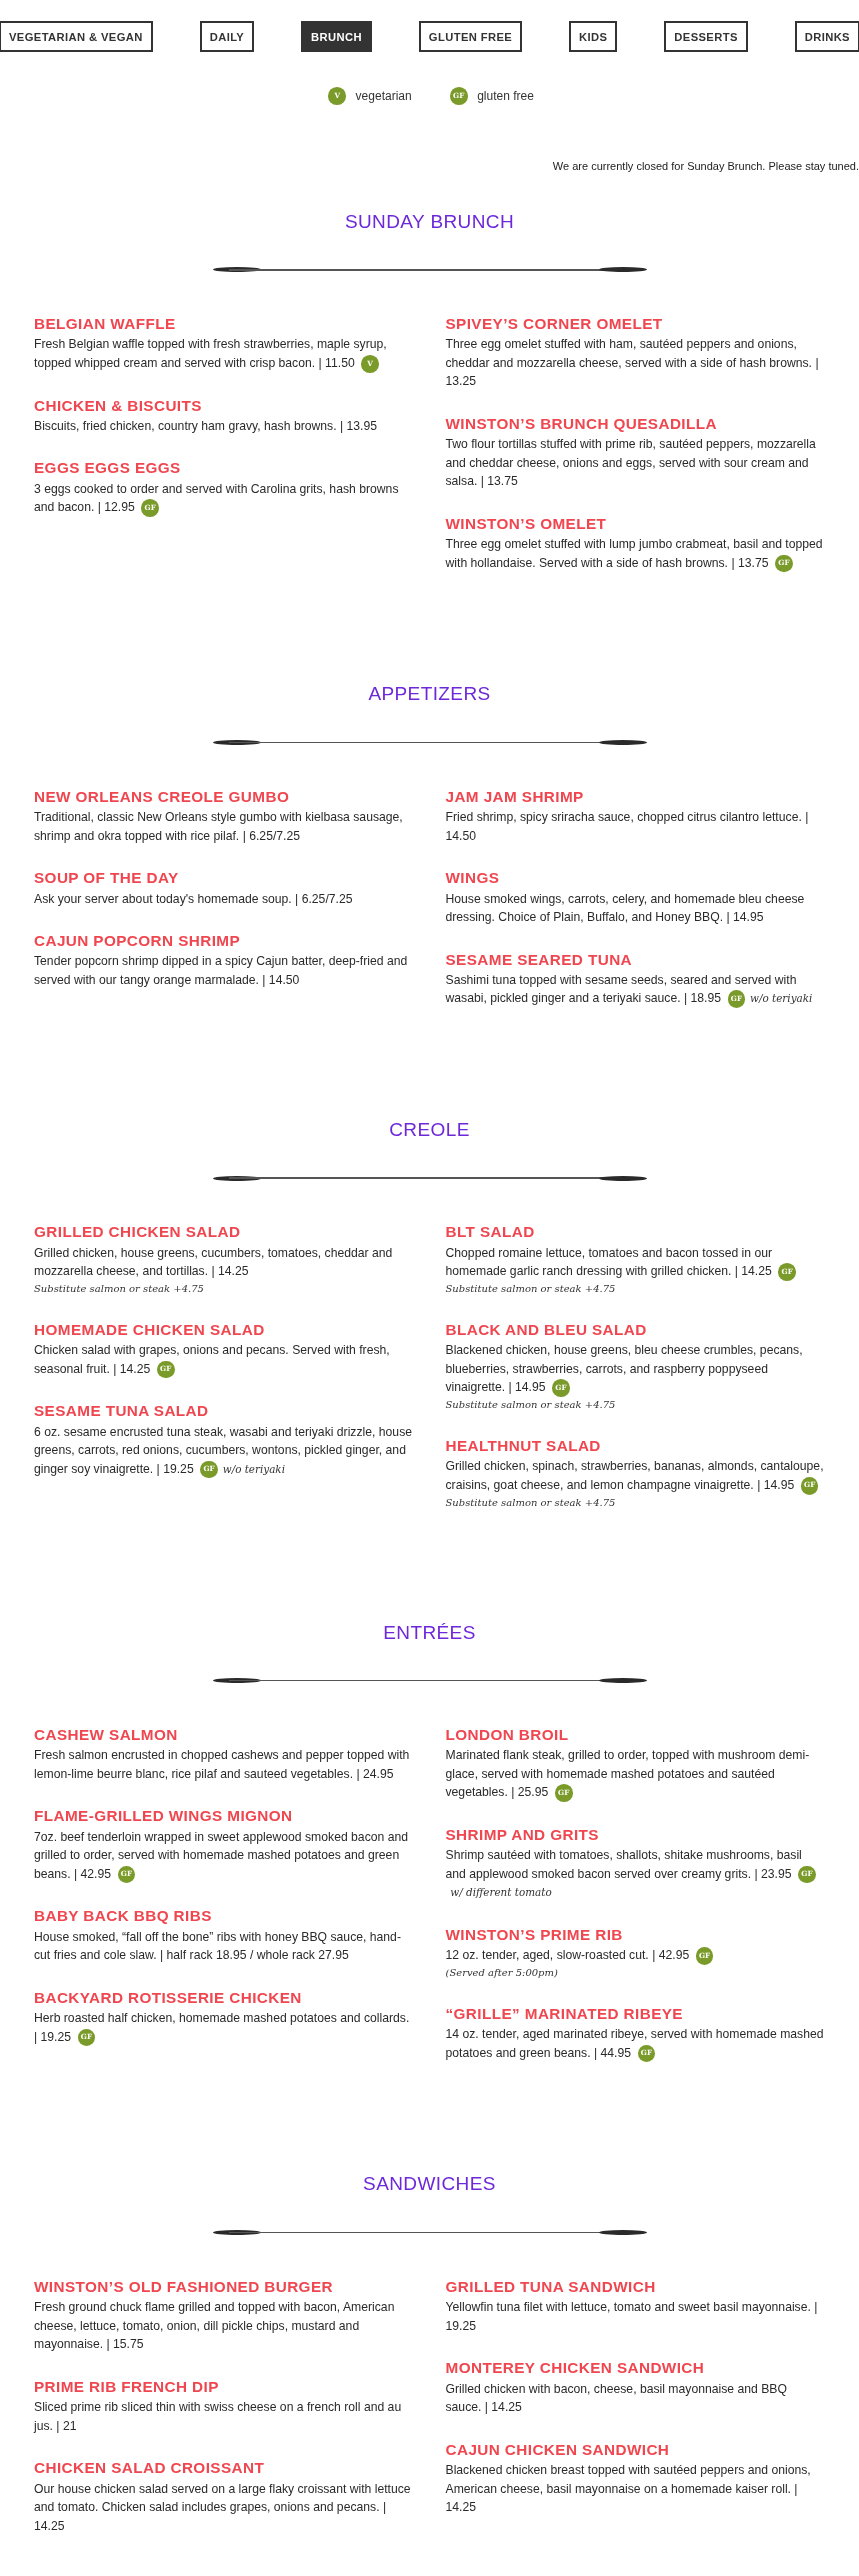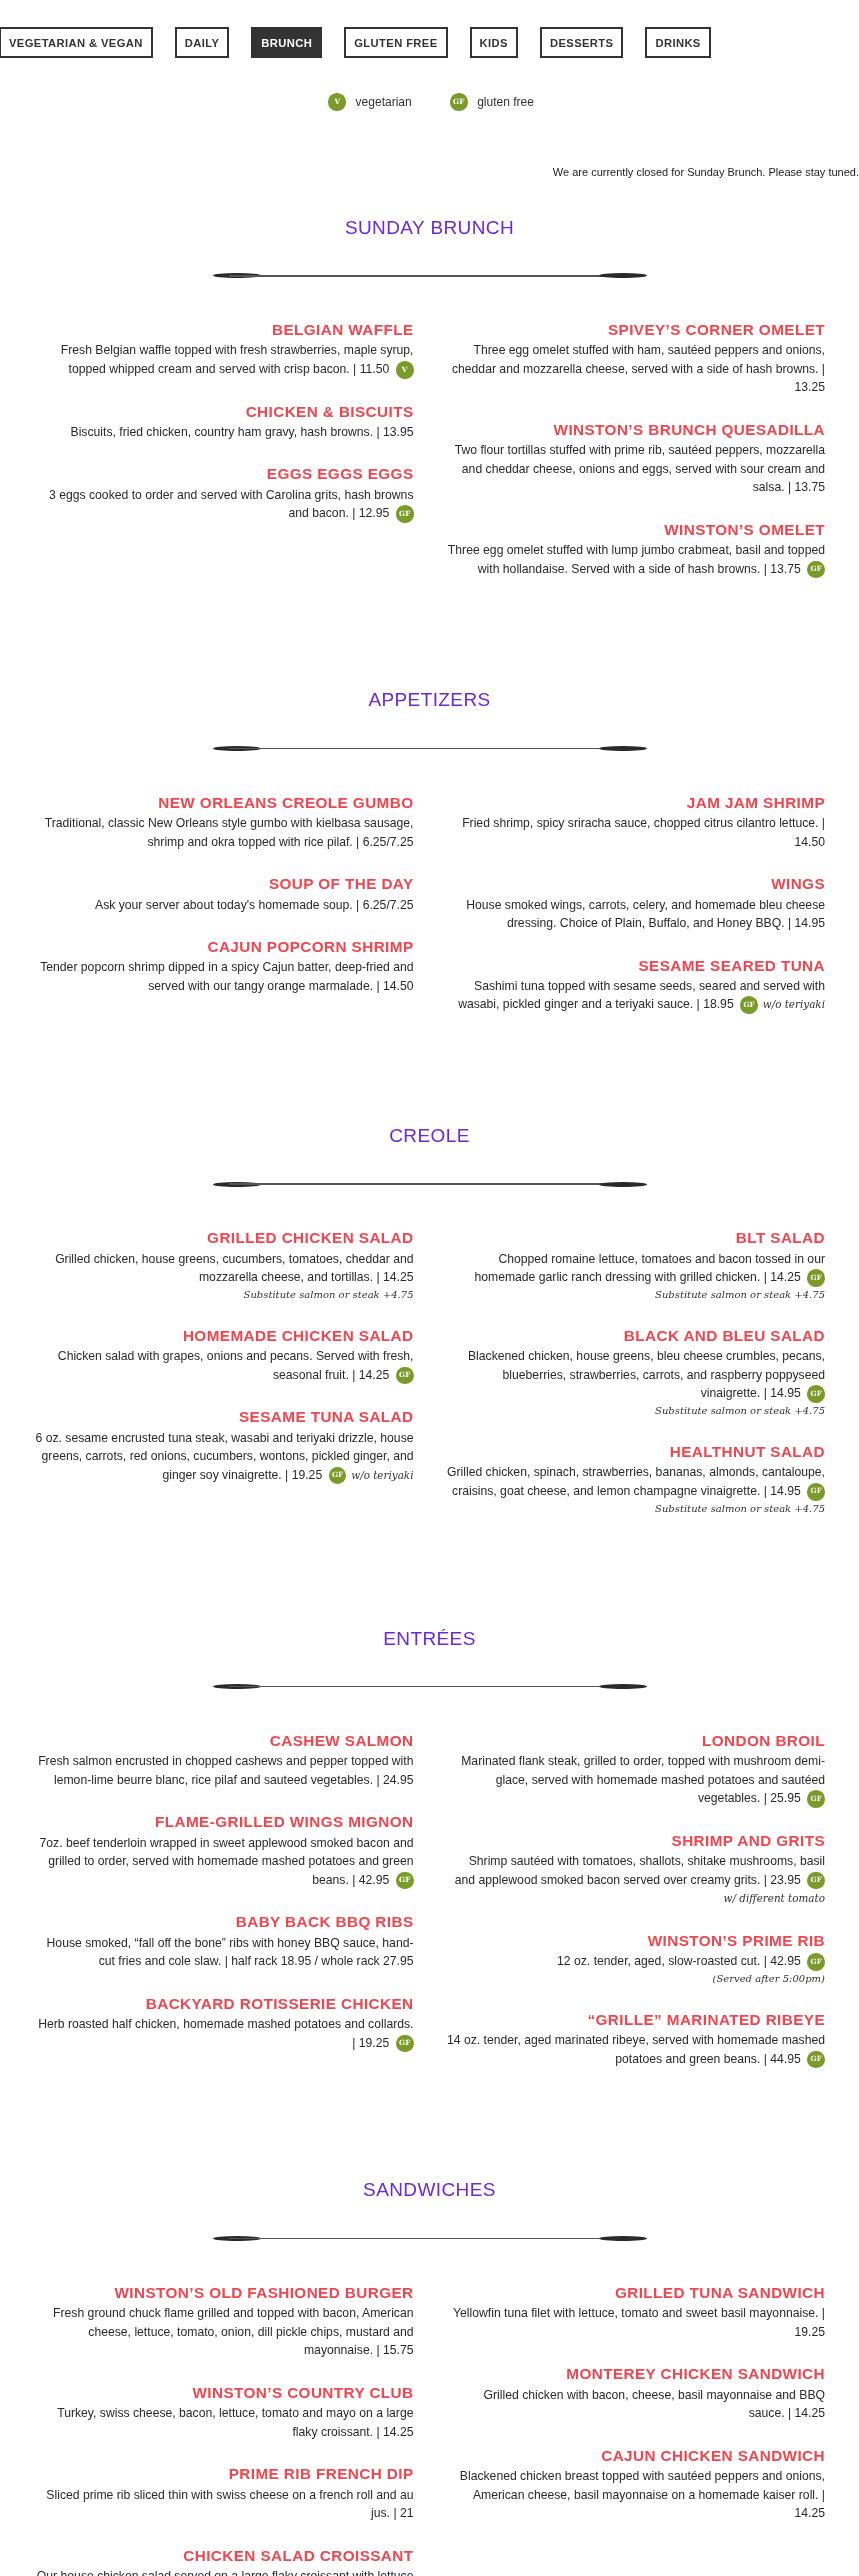--- a/index.html
+++ b/index.html
@@ -7,23 +7,23 @@
   body {
     width: 859px;
     min-height: 2576px;
     font-family: "Liberation Sans", sans-serif;
     color: #2a2a2a;
     position: relative;
     overflow-x: hidden;
   }
   .nav {
     display: flex;
-    justify-content: flex-start;
+    justify-content: space-between;
     gap: 24px;
-    padding-top: 28px;
+    padding-top: 22px;
   }
   .nav-tab {
     border: 1.6px solid #333;
     outline: 0.8px solid #333;
     outline-offset: 0.8px;
     height: 29px;
     padding: 0 8px;
     display: flex;
     align-items: center;
     font-size: 11.2px;
@@ -84,21 +84,21 @@
   .divider .tip {
     position: absolute; top: 0.8px; width: 48px; height: 4.8px; background: #2a2a2a; border-radius: 50%;
   }
   .divider .tip.l { left: 0; }
   .divider .tip.r { right: 0; }
   .columns {
     display: flex;
     padding: 0 34px;
     gap: 32px;
   }
-  .col { width: 381px; text-align: right; }
+  .col { width: 381px; }
   .item { margin-bottom: 24px; }
   .item-name {
     color: #f0464f;
     font-size: 15.3px;
     font-weight: bold;
     letter-spacing: 0.4px;
     margin-bottom: 2.4px;
   }
   .item-desc {
     font-size: 12.2px;
@@ -348,24 +348,20 @@
         <span class="line"></span>
         <span class="tip r"></span>
       </div>
       <div class="columns">
         <div class="col">
           <div class="item">
             <div class="item-name">WINSTON’S OLD FASHIONED BURGER</div>
             <div class="item-desc"><span>Fresh ground chuck flame grilled and topped with bacon, American cheese, lettuce, tomato, onion, dill pickle chips, mustard and mayonnaise. | 15.75</span></div>
           </div>
           <div class="item">
-            <div class="item-name">WINSTON’S COUNTRY CLUB</div>
-            <div class="item-desc"><span>Turkey, swiss cheese, bacon, lettuce, tomato and mayo on a large flaky croissant. | 14.25</span></div>
-          </div>
-          <div class="item">
             <div class="item-name">PRIME RIB FRENCH DIP</div>
             <div class="item-desc"><span>Sliced prime rib sliced thin with swiss cheese on a french roll and au jus. | 21</span></div>
           </div>
           <div class="item">
             <div class="item-name">CHICKEN SALAD CROISSANT</div>
             <div class="item-desc"><span>Our house chicken salad served on a large flaky croissant with lettuce and tomato. Chicken salad includes grapes, onions and pecans. | 14.25</span></div>
           </div>
         </div>
         <div class="col">
           <div class="item">

